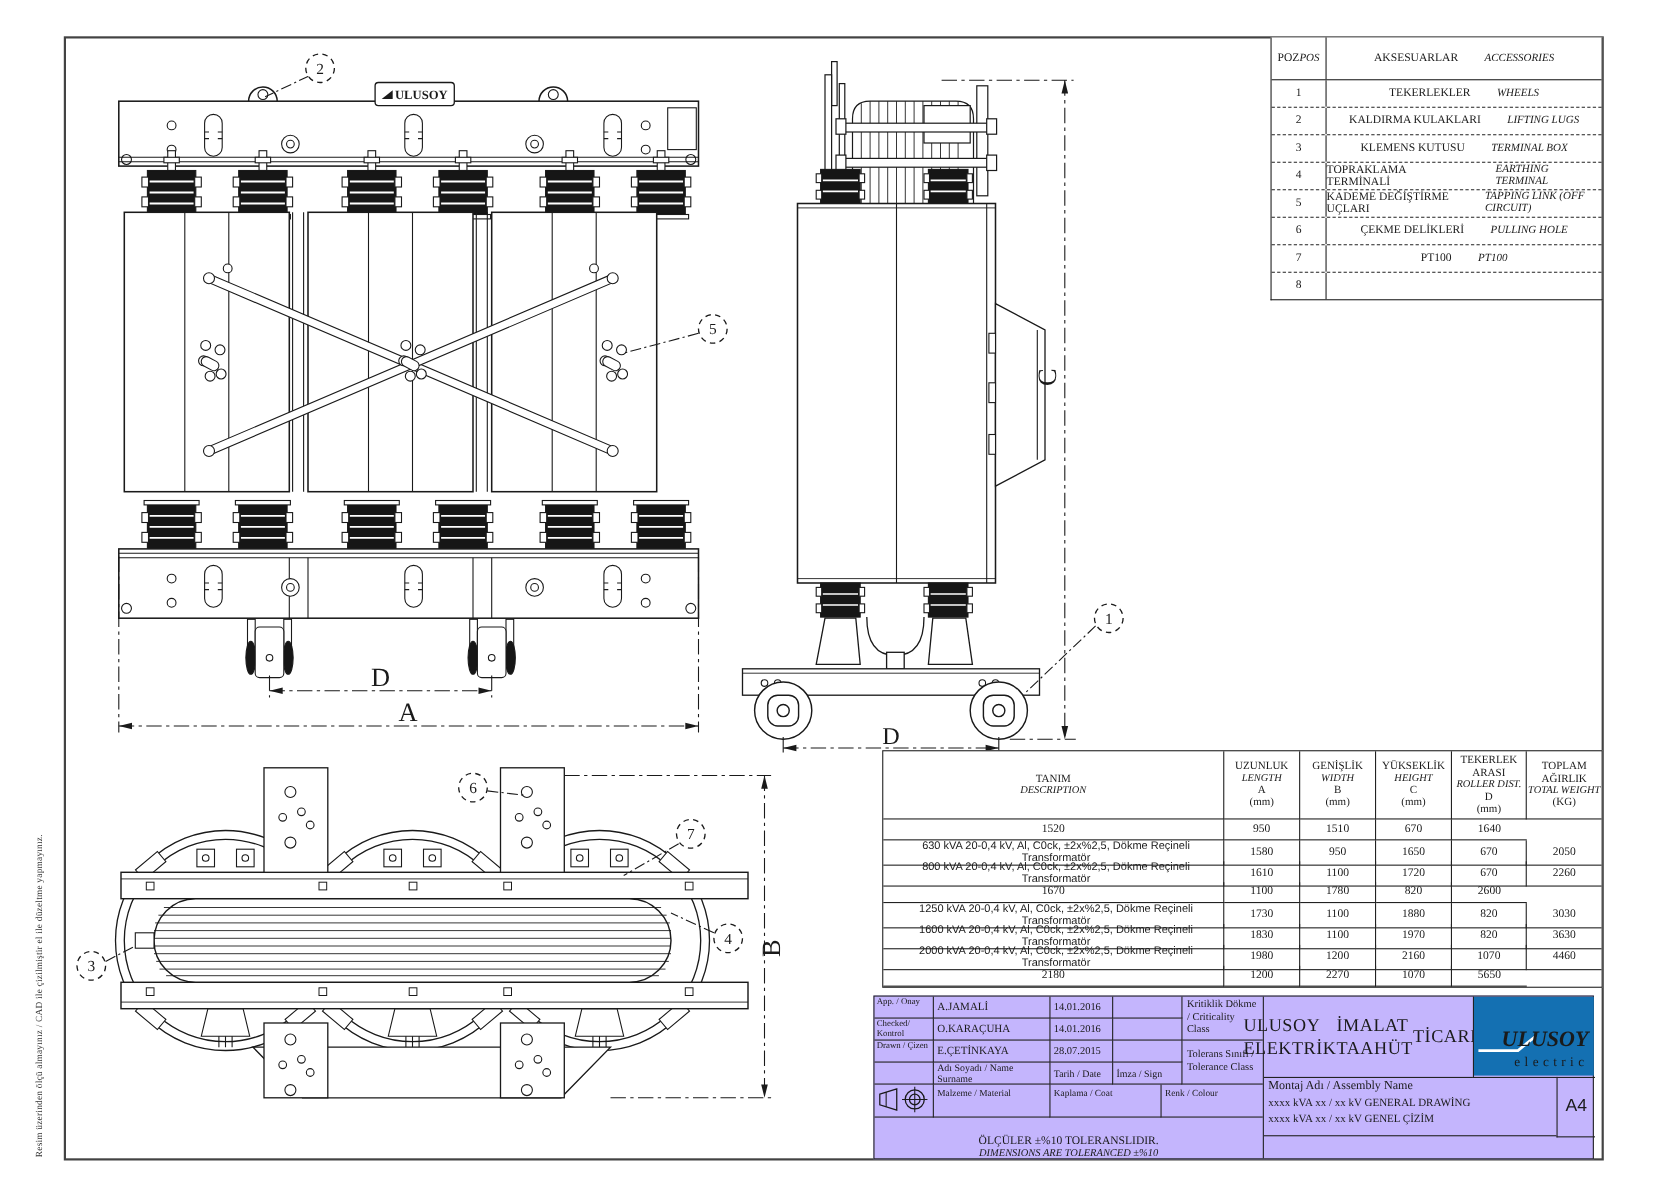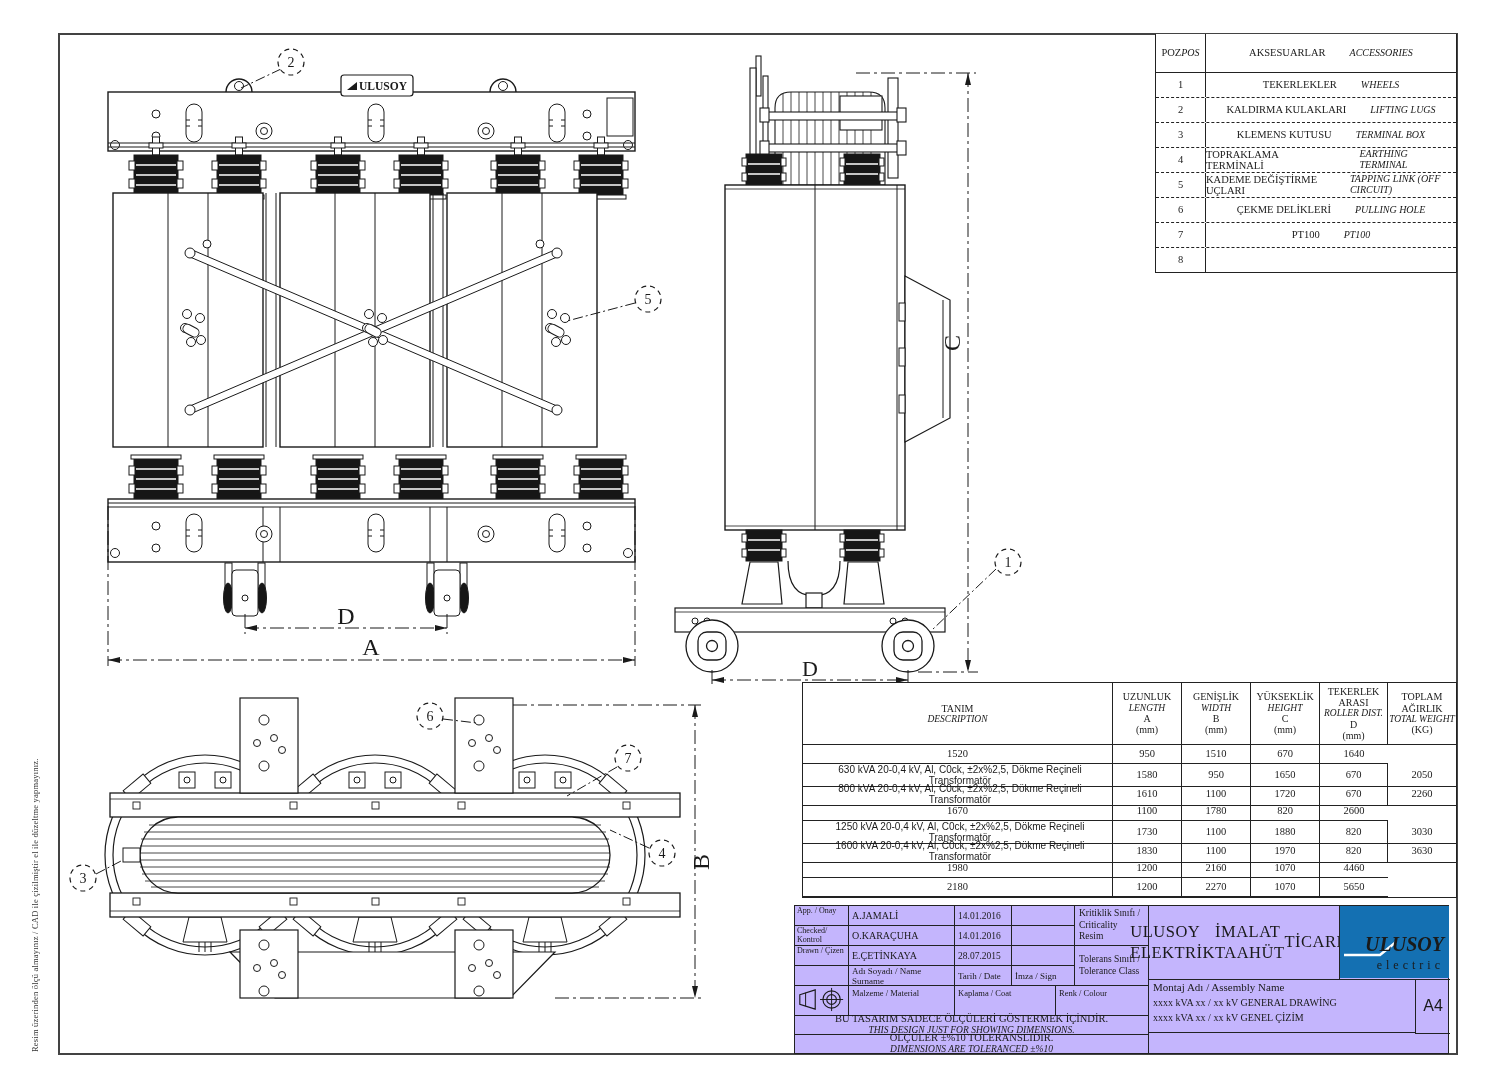--- a/index.html
+++ b/index.html
@@ -654,20 +654,21 @@
   </div>
   <div class="dim-row dim-body">
     <div class="desc">1600 kVA 20-0,4 kV, Al, C0ck, ±2x%2,5, Dökme Reçineli Transformatör</div>
     <div>1830</div>
       <div>1100</div>
       <div>1970</div>
       <div>820</div>
       <div>3630</div>
   </div>
   <div class="dim-row dim-body">
+    <div class="desc">2000 kVA 20-0,4 kV, Al, C0ck, ±2x%2,5, Dökme Reçineli Transformatör</div>
     <div>1980</div>
       <div>1200</div>
       <div>2160</div>
       <div>1070</div>
       <div>4460</div>
   </div>
   <div class="dim-row dim-body">
     <div>2180</div>
       <div>1200</div>
       <div>2270</div>
@@ -675,21 +676,21 @@
       <div>5650</div>
   </div>
 </div>
 
 <div class="abs tblock">
   <div class="abs sig-grid">
     <div class="cell-role">App. / Onay</div>
     <div class="cell-name">A.JAMALİ</div>
     <div class="cell-date">14.01.2016</div>
     <div></div>
-    <div class="cell-class">Kritiklik Sınıfı / Criticality Resim</div>
+    <div class="cell-class">Kritiklik Dökme / Criticality Class</div>
     <div class="cell-role">Checked/ Kontrol</div>
     <div class="cell-name">O.KARAÇUHA</div>
     <div class="cell-date">14.01.2016</div>
     <div></div>
     <div class="cell-role">Drawn / Çizen</div>
     <div class="cell-name">E.ÇETİNKAYA</div>
     <div class="cell-date">28.07.2015</div>
     <div></div>
     <div class="cell-class">Tolerans Sınıfı / Tolerance Class</div>
     <div class="cell-role"></div>
@@ -704,24 +705,20 @@
         <line x1="11" y1="7" x2="11" y2="21" stroke="#1a1a1a" stroke-width="1"></line>
         <circle cx="38" cy="14" r="9" fill="none" stroke="#1a1a1a" stroke-width="1.2"></circle>
         <circle cx="38" cy="14" r="5" fill="none" stroke="#1a1a1a" stroke-width="1.2"></circle>
         <line x1="26" y1="14" x2="50" y2="14" stroke="#1a1a1a" stroke-width="1"></line>
         <line x1="38" y1="2" x2="38" y2="26" stroke="#1a1a1a" stroke-width="1"></line>
       </svg>
     </div>
     <div>Malzeme / Material</div>
     <div>Kaplama / Coat</div>
     <div>Renk / Colour</div>
-  </div>
-  <div class="abs note" style="top:108px;height:20px;">
-    <div class="note-tr">BU TASARIM SADECE ÖLÇÜLERİ GÖSTERMEK İÇİNDİR.</div>
-    <div class="note-en">THIS DESIGN JUST FOR SHOWING DIMENSIONS.</div>
   </div>
   <div class="abs note" style="top:128px;height:19px;border-bottom:none;">
     <div class="note-tr">ÖLÇÜLER ±%10 TOLERANSLIDIR.</div>
     <div class="note-en">DIMENSIONS ARE TOLERANCED ±%10</div>
   </div>
   <div class="abs right-block">
     <div class="abs company">
       <div>ULUSOY ELEKTRİK</div>
       <div>İMALAT TAAHÜT</div>
       <div>TİCARET</div>

